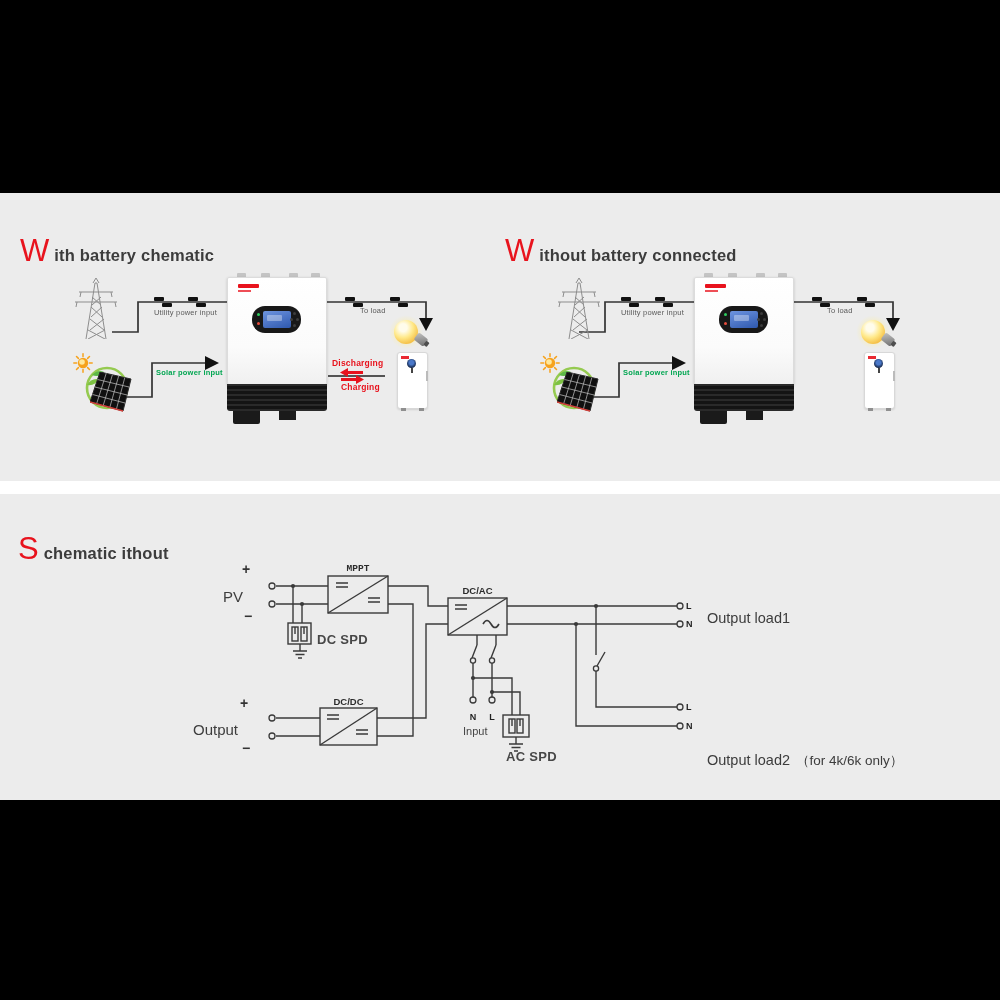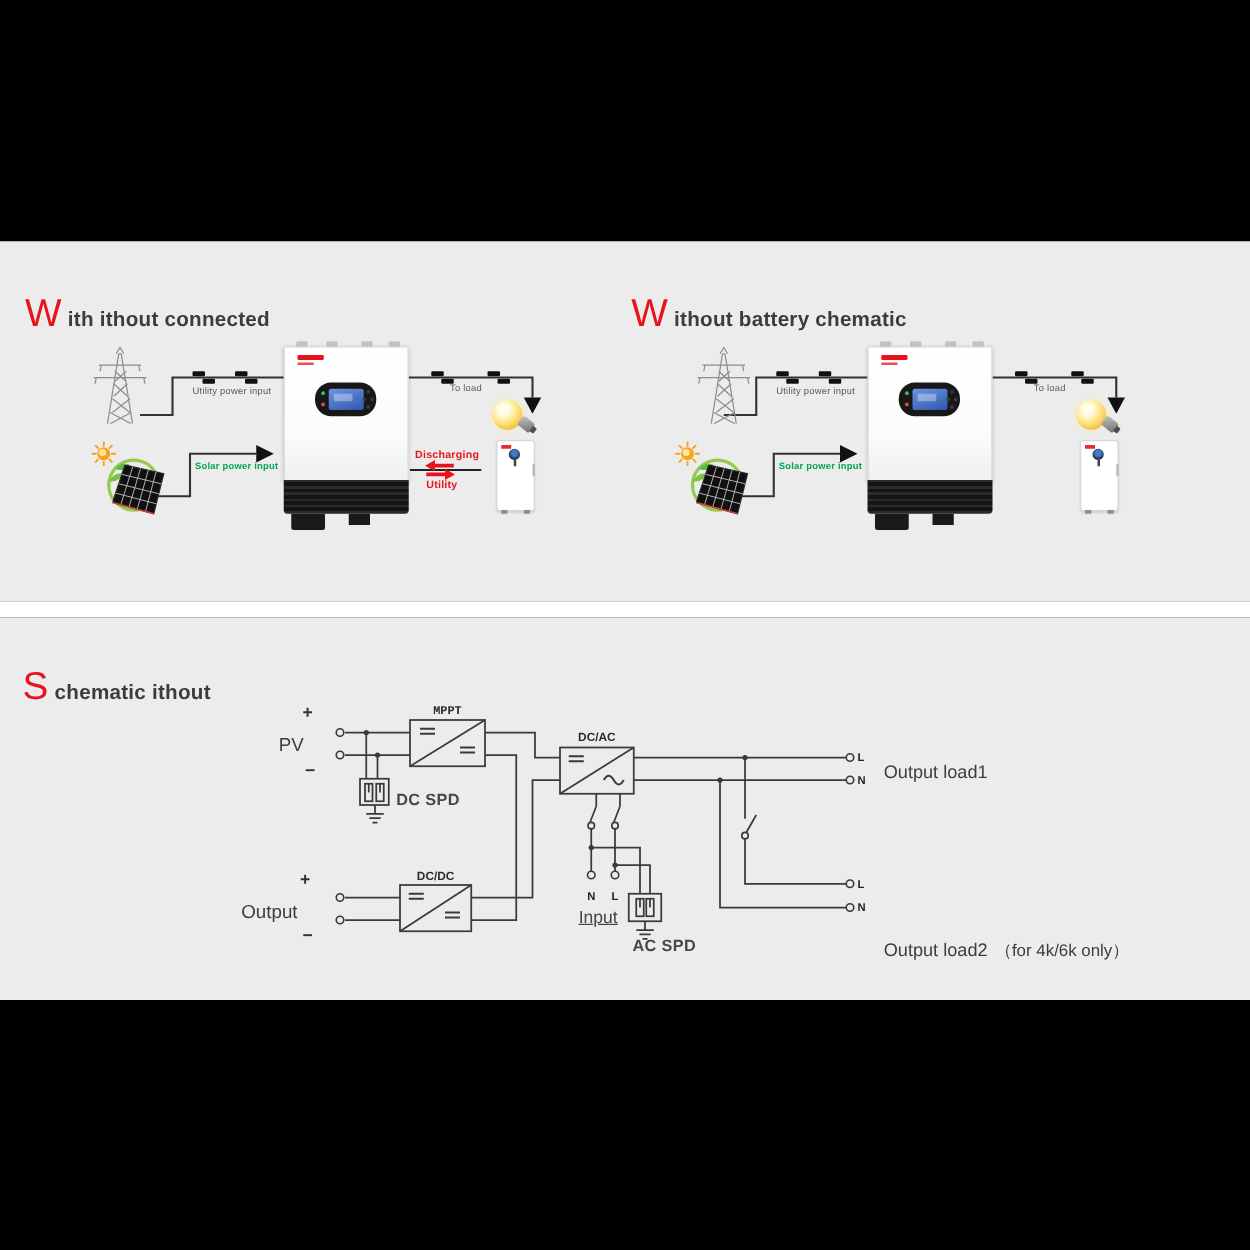--- a/index.html
+++ b/index.html
@@ -93,25 +93,25 @@
 <div class="page">
 
   <div class="band top"></div>
   <div class="panel connections"></div>
   <div class="white-band"></div>
   <div class="panel schematic"></div>
   <div class="band bottom"></div>
 
   <h2 class="section-title" style="left:20px;top:216px;">
     <span class="initial">W</span>
-    <span class="rest">ith ithout connected</span>
+    <span class="rest">ith battery chematic</span>
   </h2>
   <h2 class="section-title" style="left:505px;top:216px;">
     <span class="initial">W</span>
-    <span class="rest">ithout battery chematic</span>
+    <span class="rest">ithout battery connected</span>
   </h2>
   <h2 class="section-title" style="left:18px;top:514px;">
     <span class="initial">S</span>
     <span class="rest">chematic ithout</span>
   </h2>
 
   <div class="scene scene-1" style="left:60px;">
     <svg class="wires" width="420" height="160" viewBox="0 0 420 160">
       <g stroke="#333" stroke-width="1.7" fill="none">
         <path d="M52 62 H78 V32 H167"></path>
@@ -222,21 +222,21 @@
       <i class="bc-stem"></i>
       <i class="bc-handle"></i>
       <i class="bc-foot l"></i>
       <i class="bc-foot r"></i>
     </div>
 
     <div class="scene-label" style="left:94px;top:38px;">Utility power input</div>
     <div class="scene-label green" style="left:96px;top:98px;">Solar power input</div>
     <div class="scene-label" style="left:300px;top:36px;">To load</div>
     <div class="scene-label red" style="left:272px;top:88px;">Discharging</div>
-    <div class="scene-label red" style="left:281px;top:112px;">Utility</div>
+    <div class="scene-label red" style="left:281px;top:112px;">Charging</div>
   </div>
 
   <div class="scene scene-2" style="left:527px;">
     <svg class="wires" width="420" height="160" viewBox="0 0 420 160">
       <g stroke="#333" stroke-width="1.7" fill="none">
         <path d="M52 62 H78 V32 H167"></path>
         <path d="M63 127 H92 V93 H145"></path>
         <path d="M267 32 H366 V48"></path>
       </g>
       <g fill="#111">
@@ -427,21 +427,21 @@
   <div class="sch-label sch-spd" style="left:317px;top:632px;">DC SPD</div>
   <div class="sch-label sch-block" style="left:448px;top:585px;width:59px;">DC/AC</div>
   <div class="sch-label sch-block" style="left:320px;top:696px;width:57px;">DC/DC</div>
 
   <div class="sch-label sch-sign" style="left:240px;top:695px;">+</div>
   <div class="sch-label sch-big" style="left:193px;top:721px;">Output</div>
   <div class="sch-label sch-sign" style="left:242px;top:740px;">−</div>
 
   <div class="sch-label sch-term" style="left:466px;top:712px;width:14px;">N</div>
   <div class="sch-label sch-term" style="left:485px;top:712px;width:14px;">L</div>
-  <div class="sch-label" style="left:463px;top:725px;font-size:14px;color:#454545;text-decoration:underline;">Input</div>
+  <div class="sch-label" style="left:463px;top:725px;font-size:11px;color:#454545;">Input</div>
   <div class="sch-label sch-spd" style="left:506px;top:749px;">AC SPD</div>
 
   <div class="sch-label sch-term" style="left:686px;top:601px;">L</div>
   <div class="sch-label sch-term" style="left:686px;top:619px;">N</div>
   <div class="sch-label sch-out" style="left:707px;top:610px;text-align:right;">Output load1</div>
 
   <div class="sch-label sch-term" style="left:686px;top:702px;">L</div>
   <div class="sch-label sch-term" style="left:686px;top:721px;">N</div>
   <div class="sch-label sch-out" style="left:707px;top:711px;margin-top:41px;">
     <span>Output load2</span><span class="sch-note">（for 4k/6k only）</span>

